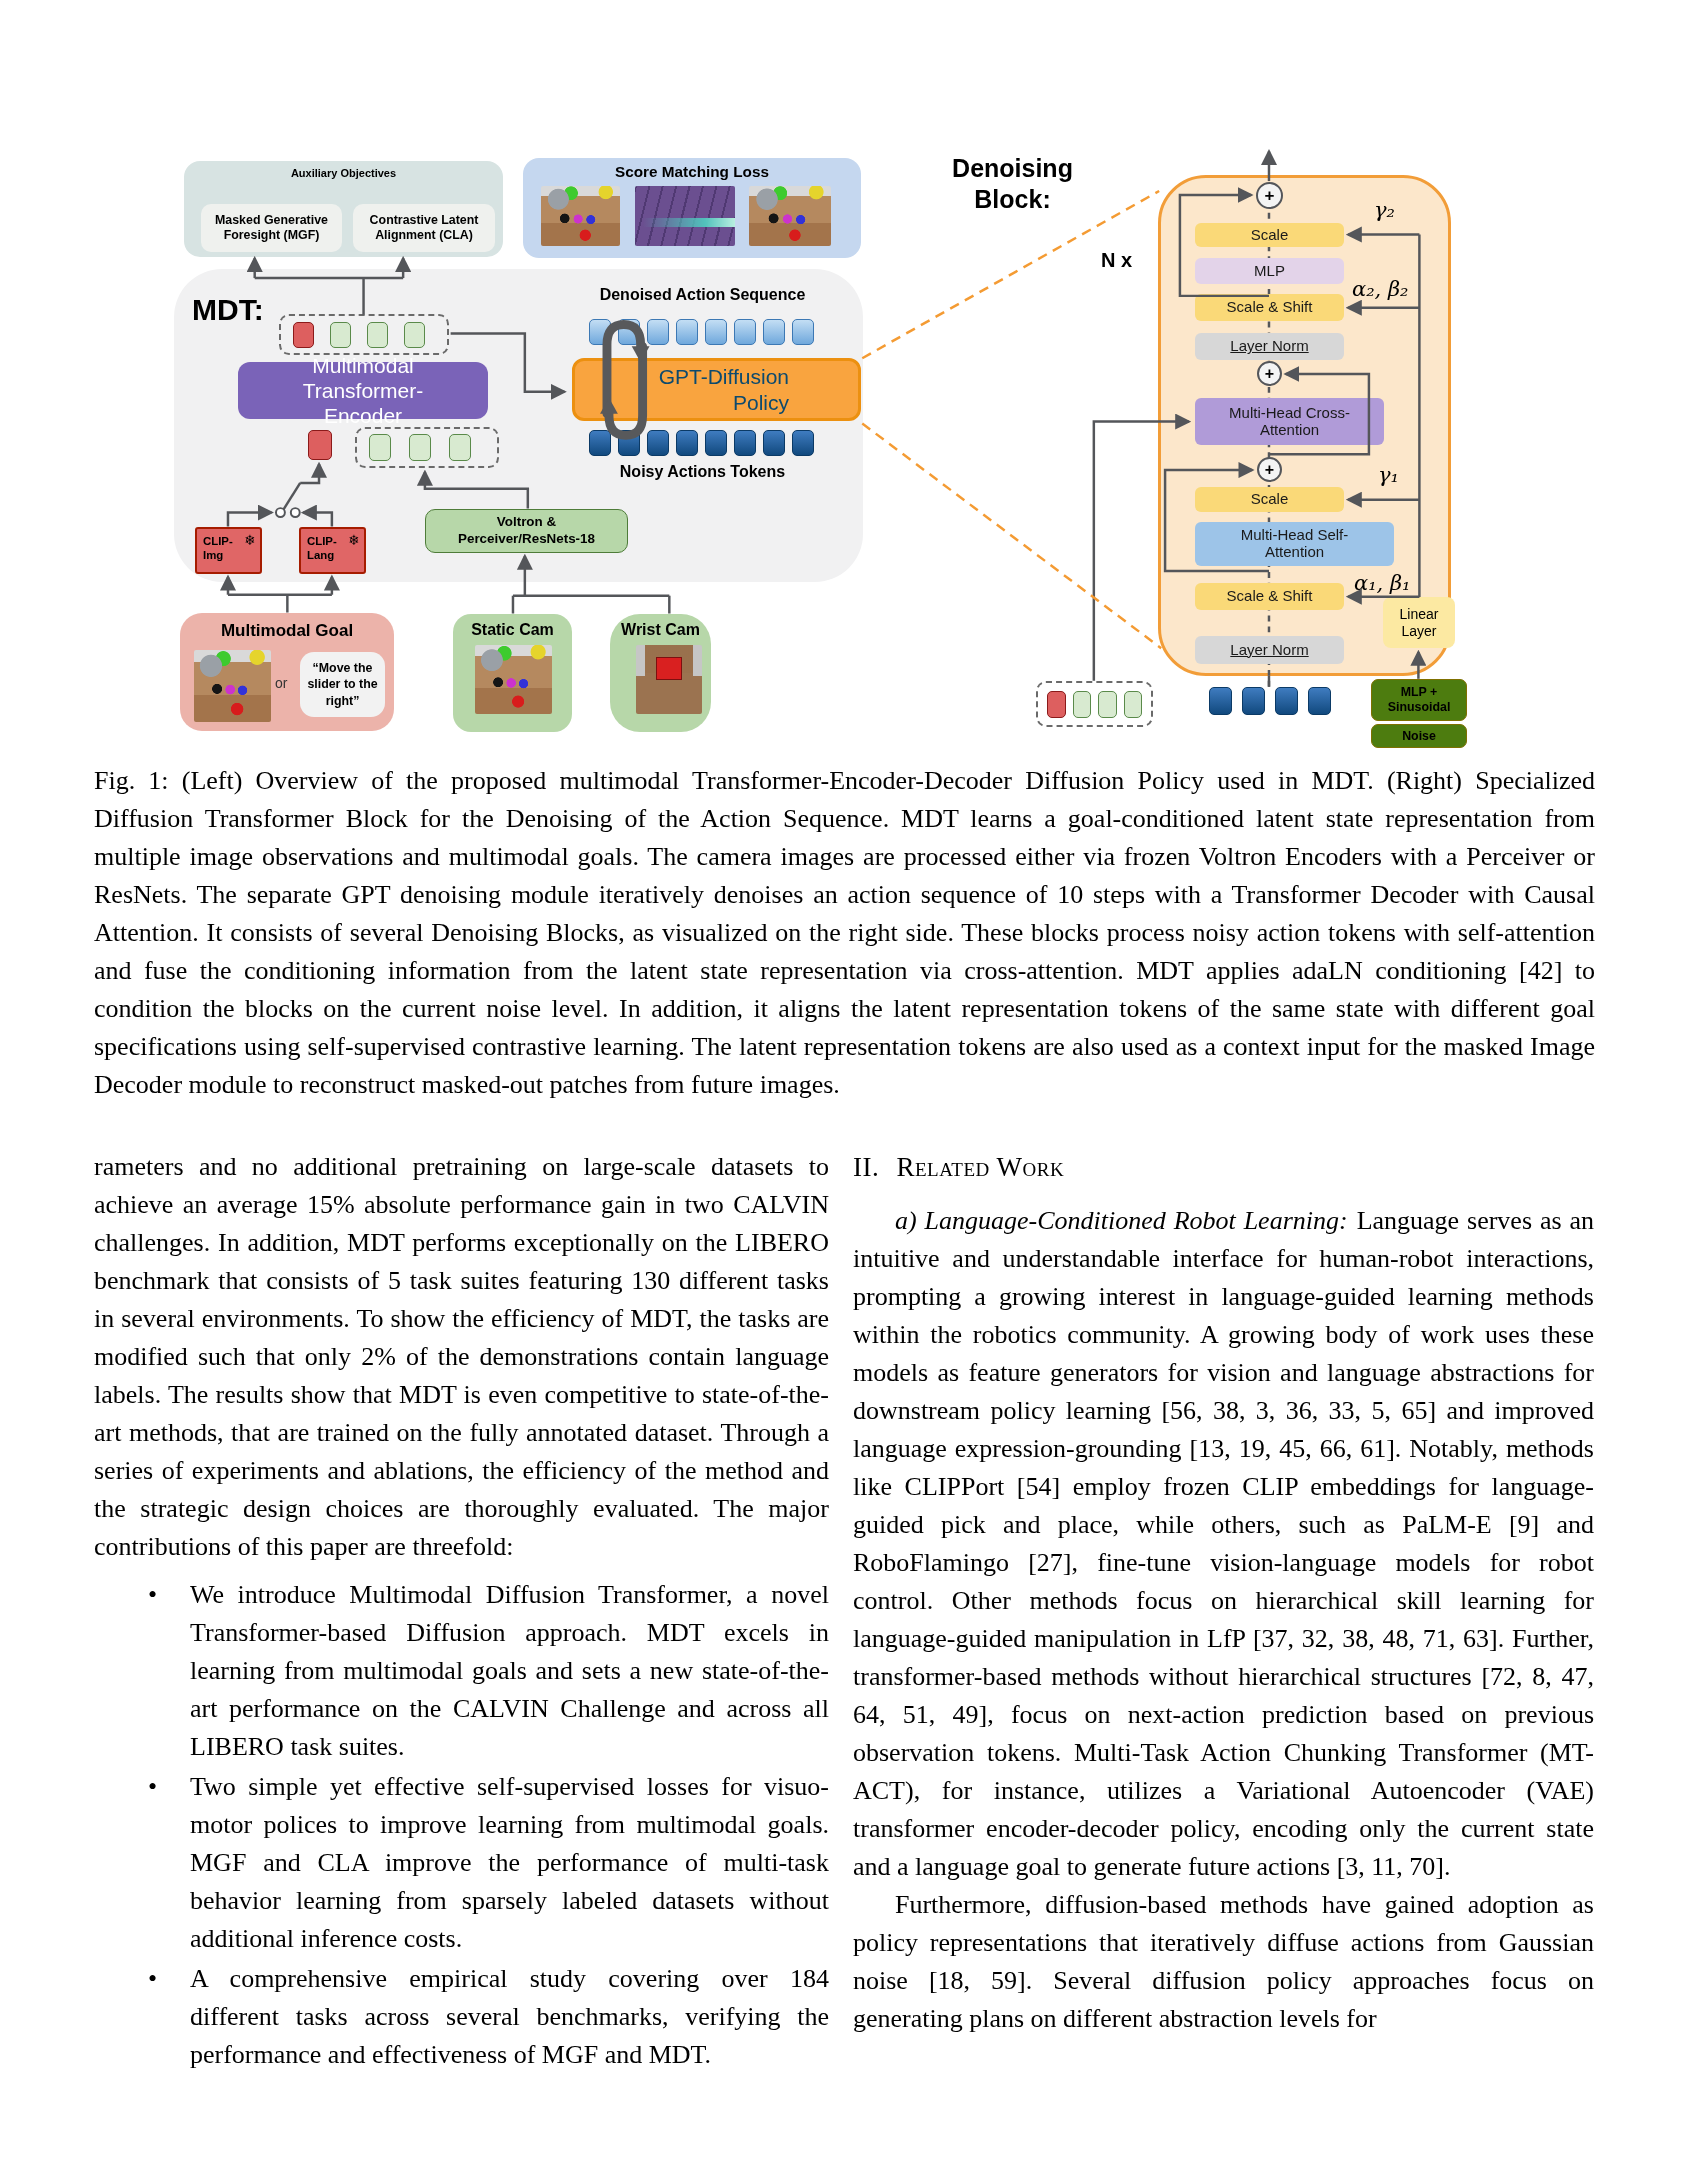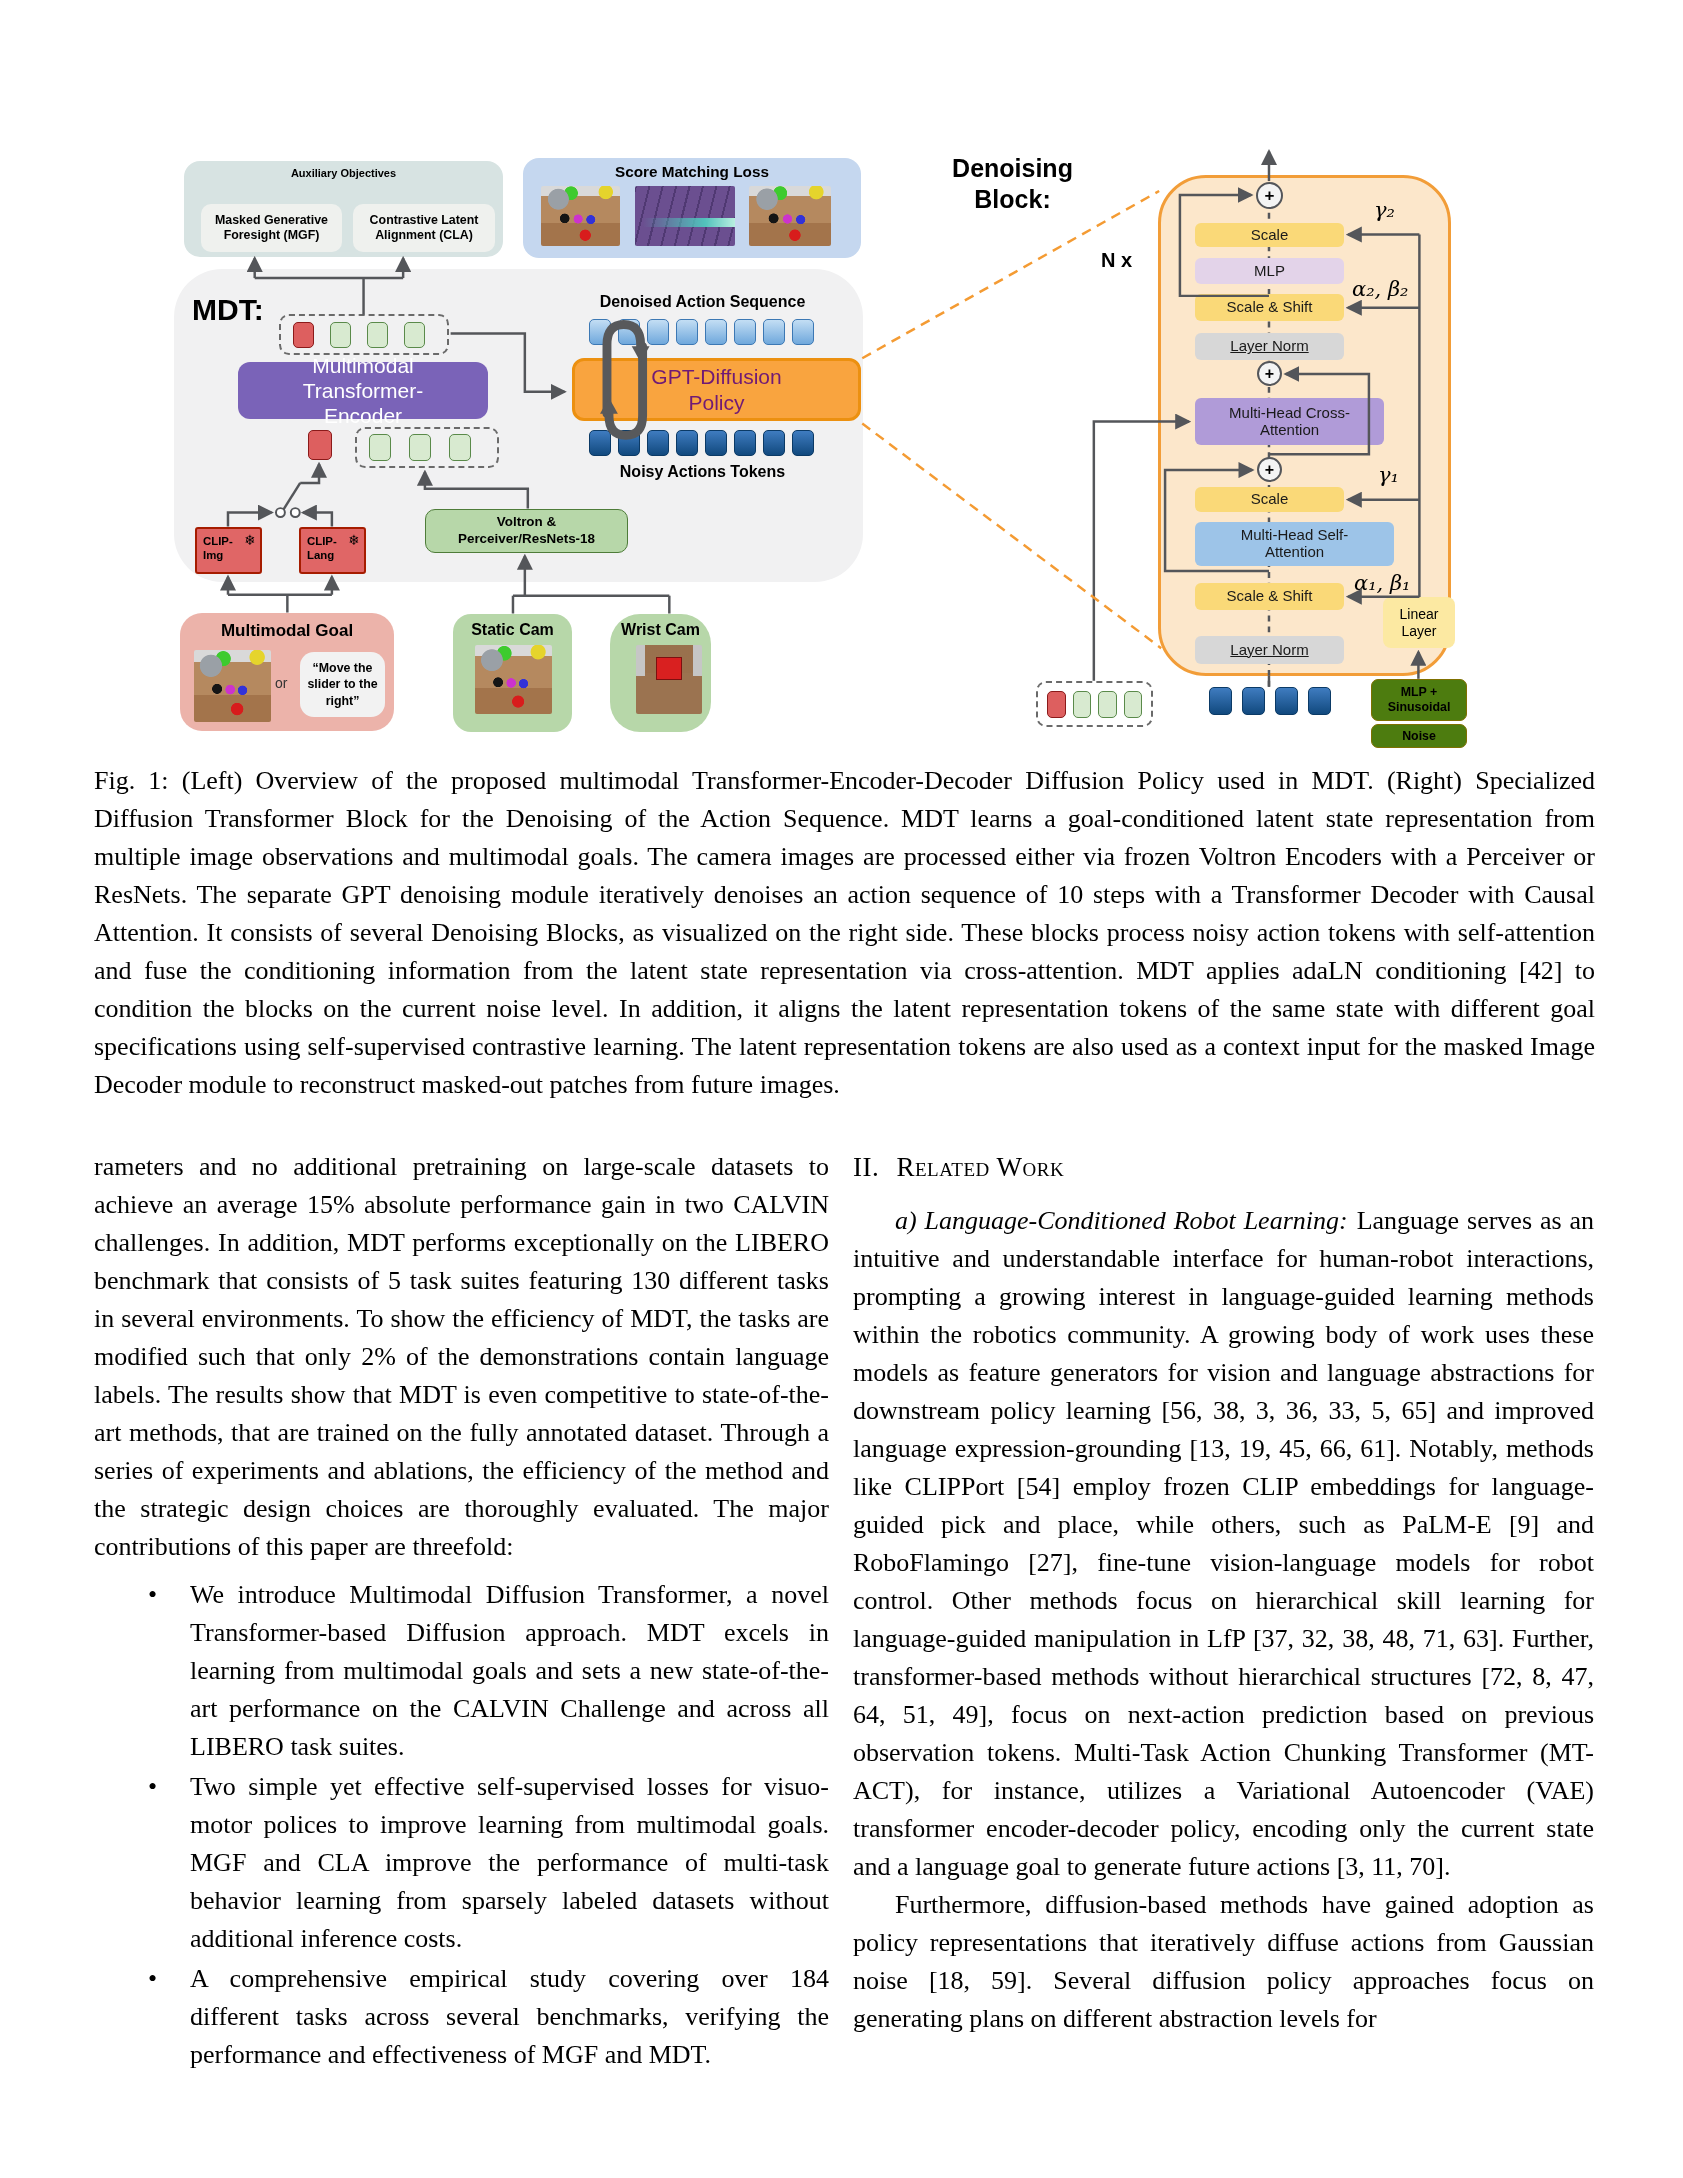--- a/index.html
+++ b/index.html
@@ -106,34 +106,34 @@
       <span class="abs" style="right:4px;top:3px;font-size:14px;">❄</span>
     </div>
     <div class="abs sans" style="left:299px;top:527px;width:67px;height:47px;background:#e06666;border:2px solid #a61c00;border-radius:3px;box-sizing:border-box;">
       <span style="display:block;width:44px;font-size:11.4px;font-weight:bold;line-height:1.2;margin:6px 0 0 6px;">CLIP-Lang</span>
       <span class="abs" style="right:4px;top:3px;font-size:14px;">❄</span>
     </div>
 
     <div class="abs sans" style="left:425px;top:509px;width:203px;height:44px;background:#b7d7a9;border:1.5px solid #4e7c39;border-radius:10px;
                 display:flex;align-items:center;justify-content:center;text-align:center;font-size:13.4px;font-weight:bold;line-height:1.25;padding:0 28px;box-sizing:border-box;">Voltron &amp; Perceiver/ResNets-18</div>
 
-    <div class="abs sans boxtitle" style="left:554px;top:293px;width:297px;font-size:16px;">Denoised Action Sequence</div>
+    <div class="abs sans boxtitle" style="left:554px;top:286px;width:297px;font-size:16px;">Denoised Action Sequence</div>
     <div class="abs tokrow" style="left:589px;top:319px;gap:7px;">
       <div class="tok blue" style="width:22px;height:26px;"></div>
       <div class="tok blue" style="width:22px;height:26px;"></div>
       <div class="tok blue" style="width:22px;height:26px;"></div>
       <div class="tok blue" style="width:22px;height:26px;"></div>
       <div class="tok blue" style="width:22px;height:26px;"></div>
       <div class="tok blue" style="width:22px;height:26px;"></div>
       <div class="tok blue" style="width:22px;height:26px;"></div>
       <div class="tok blue" style="width:22px;height:26px;"></div>
     </div>
 
-    <div class="abs sans" style="left:572px;top:358px;width:289px;height:63px;background:#f9a43f;border:3px solid #ec9010;border-radius:12px;color:#701a75;
-                font-size:21px;display:flex;align-items:center;justify-content:center;text-align:center;line-height:1.2;padding:0 69px;box-sizing:border-box;">GPT-Diffusion Policy</div>
+    <div class="abs sans" style="left:572px;top:358px;width:289px;height:63px;background:#f9a43f;border:3px solid #ec9010;border-radius:12px;color:#0c4a6e;
+                font-size:21px;display:flex;align-items:center;justify-content:center;text-align:right;line-height:1.2;padding:0 69px;box-sizing:border-box;">GPT-Diffusion Policy</div>
 
     <div class="abs tokrow" style="left:589px;top:430px;gap:7px;">
       <div class="tok dark" style="width:22px;height:26px;"></div>
       <div class="tok dark" style="width:22px;height:26px;"></div>
       <div class="tok dark" style="width:22px;height:26px;"></div>
       <div class="tok dark" style="width:22px;height:26px;"></div>
       <div class="tok dark" style="width:22px;height:26px;"></div>
       <div class="tok dark" style="width:22px;height:26px;"></div>
       <div class="tok dark" style="width:22px;height:26px;"></div>
       <div class="tok dark" style="width:22px;height:26px;"></div>

